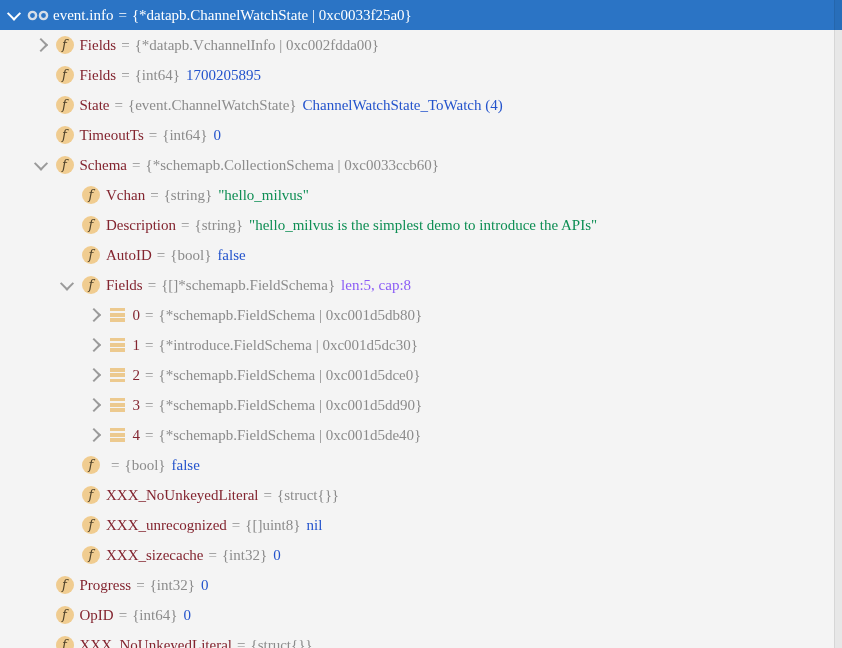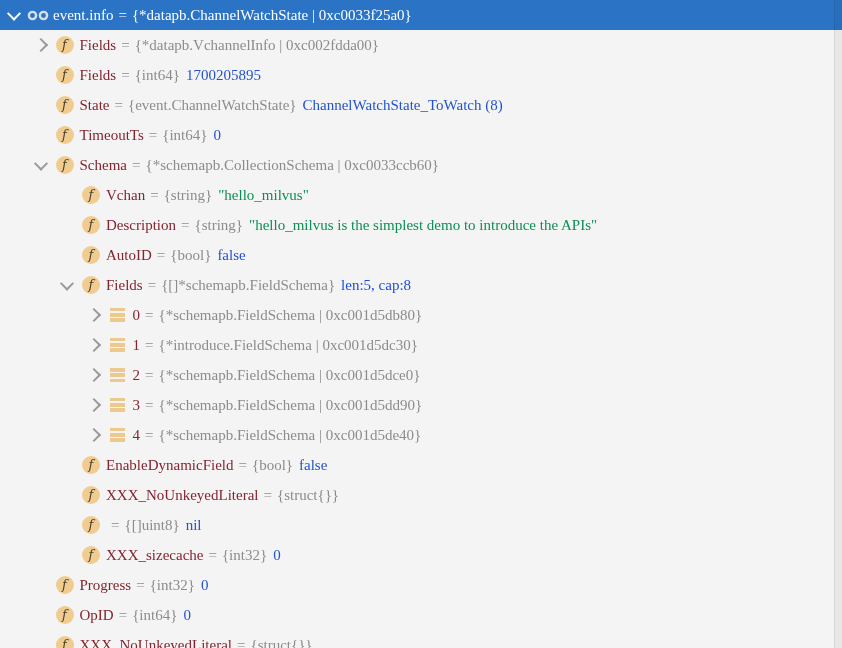--- a/index.html
+++ b/index.html
@@ -146,21 +146,21 @@
       </div>
       <div class="row" style="padding-left: 28.5px;">
         <div class="chev-box"></div>
         <div class="icon-box">
           <div class="icon-field">f</div>
         </div>
         <div class="text">
           <span class="vname">State</span>
           <span class="vmuted eq">=</span>
           <span class="vmuted">{event.ChannelWatchState}</span>
-          <span class="vval" style="color: rgb(35, 83, 204);">ChannelWatchState_ToWatch (8)</span>
+          <span class="vval" style="color: rgb(35, 83, 204);">ChannelWatchState_ToWatch (4)</span>
         </div>
       </div>
       <div class="row" style="padding-left: 28.5px;">
         <div class="chev-box"></div>
         <div class="icon-box">
           <div class="icon-field">f</div>
         </div>
         <div class="text">
           <span class="vname">TimeoutTs</span>
           <span class="vmuted eq">=</span>
@@ -221,21 +221,21 @@
         <div class="chev-box">
           <div class="chev open"></div>
         </div>
         <div class="icon-box">
           <div class="icon-field">f</div>
         </div>
         <div class="text">
           <span class="vname">Fields</span>
           <span class="vmuted eq">=</span>
           <span class="vmuted">{[]*schemapb.FieldSchema}</span>
-          <span class="vval" style="color: #1d4ed8;">len:5, cap:8</span>
+          <span class="vval" style="color: #8b5cf6;">len:5, cap:8</span>
         </div>
       </div>
       <div class="row" style="padding-left: 81.5px;">
         <div class="chev-box">
           <div class="chev closed"></div>
         </div>
         <div class="icon-box">
           <div class="icon-bars"></div>
         </div>
         <div class="text">
@@ -295,21 +295,20 @@
           <span class="vmuted eq">=</span>
           <span class="vmuted">{*schemapb.FieldSchema | 0xc001d5de40}</span>
         </div>
       </div>
       <div class="row" style="padding-left: 55px;">
         <div class="chev-box"></div>
         <div class="icon-box">
           <div class="icon-field">f</div>
         </div>
         <div class="text">
-          <span class="vname">EnableDynamicField</span>
           <span class="vmuted eq">=</span>
           <span class="vmuted">{bool}</span>
           <span class="vval" style="color: rgb(35, 83, 204);">false</span>
         </div>
       </div>
       <div class="row" style="padding-left: 55px;">
         <div class="chev-box"></div>
         <div class="icon-box">
           <div class="icon-field">f</div>
         </div>
@@ -318,20 +317,21 @@
           <span class="vmuted eq">=</span>
           <span class="vmuted">{struct{}}</span>
         </div>
       </div>
       <div class="row" style="padding-left: 55px;">
         <div class="chev-box"></div>
         <div class="icon-box">
           <div class="icon-field">f</div>
         </div>
         <div class="text">
+          <span class="vname">XXX_unrecognized</span>
           <span class="vmuted eq">=</span>
           <span class="vmuted">{[]uint8}</span>
           <span class="vval" style="color: rgb(35, 83, 204);">nil</span>
         </div>
       </div>
       <div class="row" style="padding-left: 55px;">
         <div class="chev-box"></div>
         <div class="icon-box">
           <div class="icon-field">f</div>
         </div>

